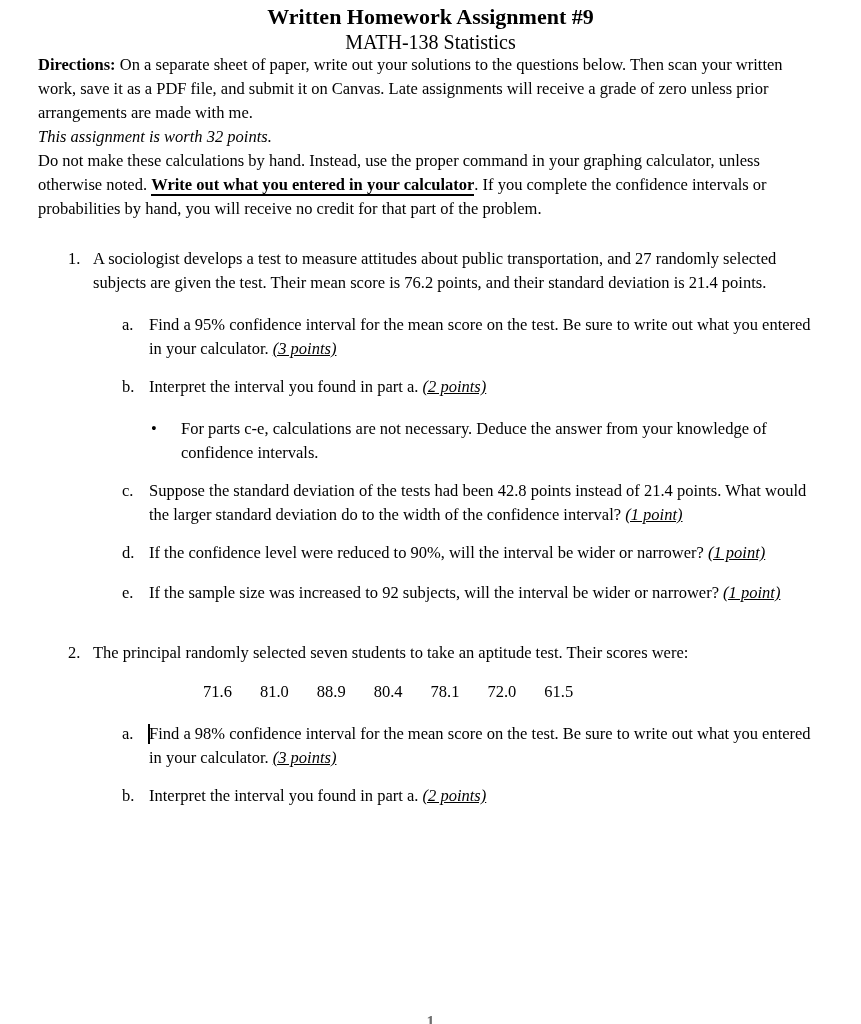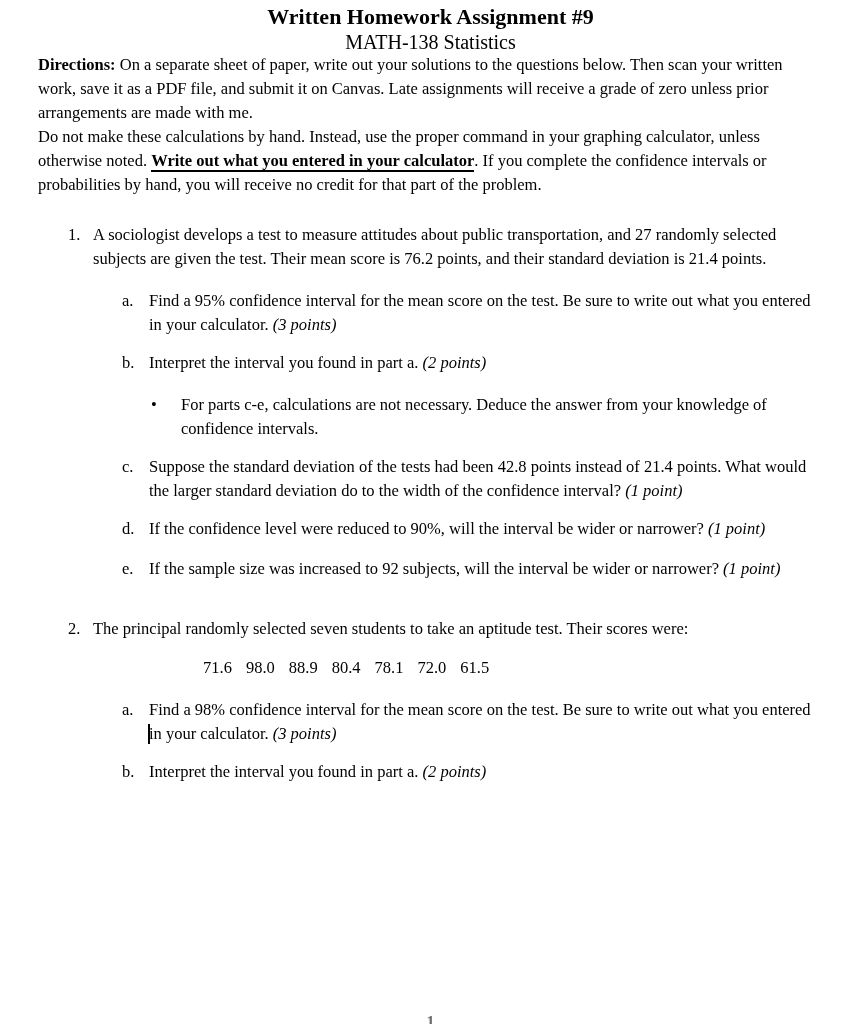--- a/index.html
+++ b/index.html
@@ -21,21 +21,21 @@
   .t1 { font-size: 22px; font-weight: bold; line-height: 28px; }
   .t2 { font-size: 22px; font-weight: bold; line-height: 27px; }
   .t3 { font-size: 20px; line-height: 22px; }
 
   p.para { margin: 0; }
   .directions { margin-top: 17px; }
   .worth { margin-top: 14px; font-style: italic; }
   .calc { margin-top: 42px; }
   .ul { border-bottom: 2px solid #000; padding-bottom: 0px; }
   b { font-weight: bold; }
-  .pts { font-style: italic; }
+  .pts { font-style: italic; text-decoration: underline; }
 
   
   .q { display: flex; margin-left: 30px; }
   .qnum { flex: 0 0 25px; }
   .qtext { flex: 1; }
   .q1 { margin-top: 26px; }
   .q2 { margin-top: 36px; }
 
   
   .part { display: flex; margin-left: 84px; }
@@ -48,21 +48,21 @@
   .pe1 { margin-top: 16px; }
   .pa2 { margin-top: 18px; }
   .pb2 { margin-top: 14px; }
 
   
   .bullet { display: flex; margin-left: 113px; margin-top: 18px; }
   .bmark { flex: 0 0 30px; }
   .btext { flex: 1; }
 
   
-  .scores { display: flex; gap: 14px; margin-left: 165px; margin-top: 15px; }
+  .scores { display: flex; gap: 28px; margin-left: 165px; margin-top: 15px; }
 
   
   .caret {
     position: absolute;
     left: 148px;
     top: 724px;
     width: 2px;
     height: 20px;
     background: #000;
   }
@@ -85,20 +85,21 @@
 <div class="page">
   <div class="content">
 
     <header class="titles">
       <div class="t1">Written Homework Assignment #9</div>
       <div class="t3">MATH-138 Statistics</div>
     </header>
 
     <p class="para directions"><b>Directions:</b><span> On a separate sheet of paper, write out your solutions to the questions below. Then scan your written work, save it as a PDF file, and submit it on Canvas. Late assignments will receive a grade of zero unless prior arrangements are made with me.</span></p>
 
+    <p class="para worth">This assignment is worth 32 points.</p>
 
     <p class="para calc"><span>Do not make these calculations by hand. Instead, use the proper command in your graphing calculator, unless otherwise noted. </span><b class="ul">Write out what you entered in your calculator</b><span>. If you complete the confidence intervals or probabilities by hand, you will receive no credit for that part of the problem.</span></p>
 
     <div class="q q1">
       <span class="qnum">1.</span>
       <span class="qtext">A sociologist develops a test to measure attitudes about public transportation, and 27 randomly selected subjects are given the test. Their mean score is 76.2 points, and their standard deviation is 21.4 points.</span>
     </div>
 
     <div class="part pa1">
       <span class="pletter">a.</span>
@@ -130,21 +131,21 @@
       <span class="ptext"><span>If the sample size was increased to 92 subjects, will the interval be wider or narrower? </span><span class="pts">(1 point)</span></span>
     </div>
 
     <div class="q q2">
       <span class="qnum">2.</span>
       <span class="qtext">The principal randomly selected seven students to take an aptitude test. Their scores were:</span>
     </div>
 
     <div class="scores">
       <span>71.6</span>
-      <span>98.0</span>
+      <span>81.0</span>
       <span>88.9</span>
       <span>80.4</span>
       <span>78.1</span>
       <span>72.0</span>
       <span>61.5</span>
     </div>
 
     <div class="part pa2">
       <span class="pletter">a.</span>
       <span class="ptext"><span>Find a 98% confidence interval for the mean score on the test. Be sure to write out what you entered in your calculator. </span><span class="pts">(3 points)</span></span>

